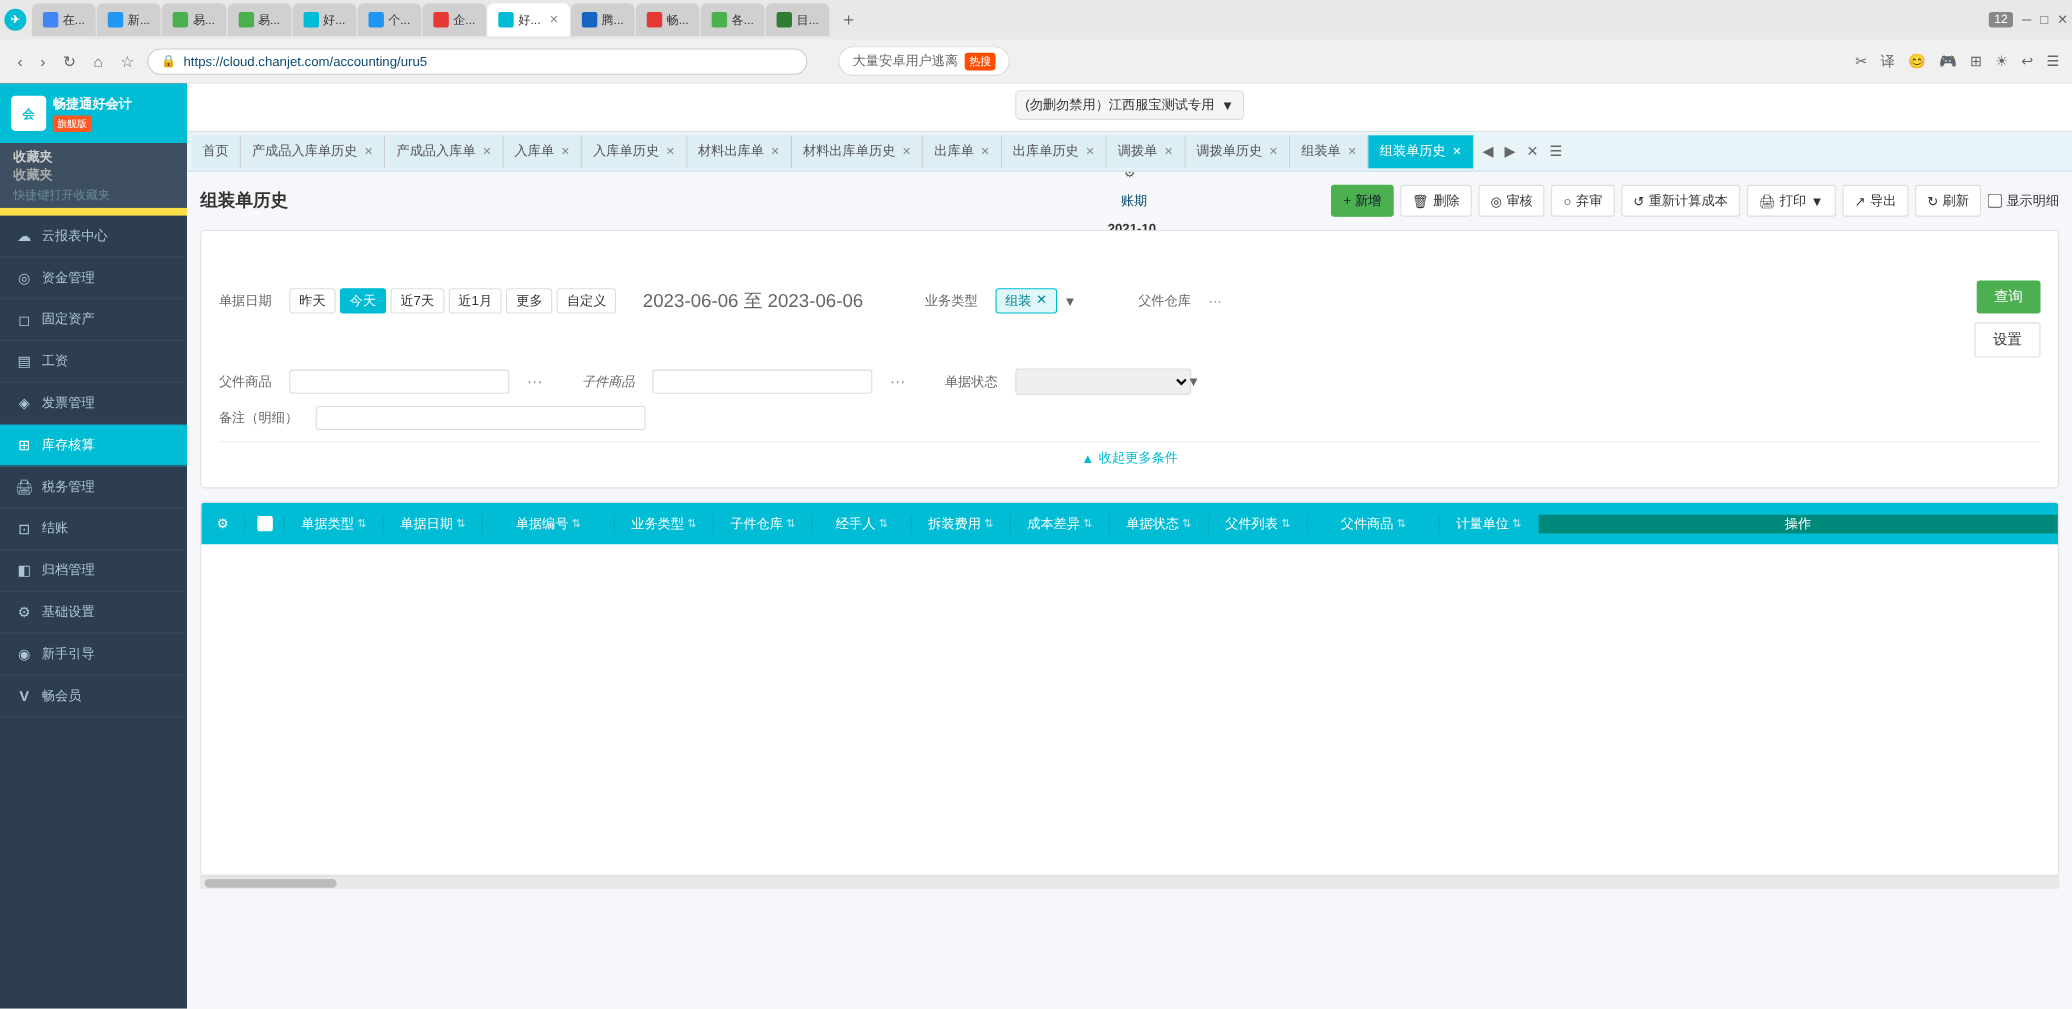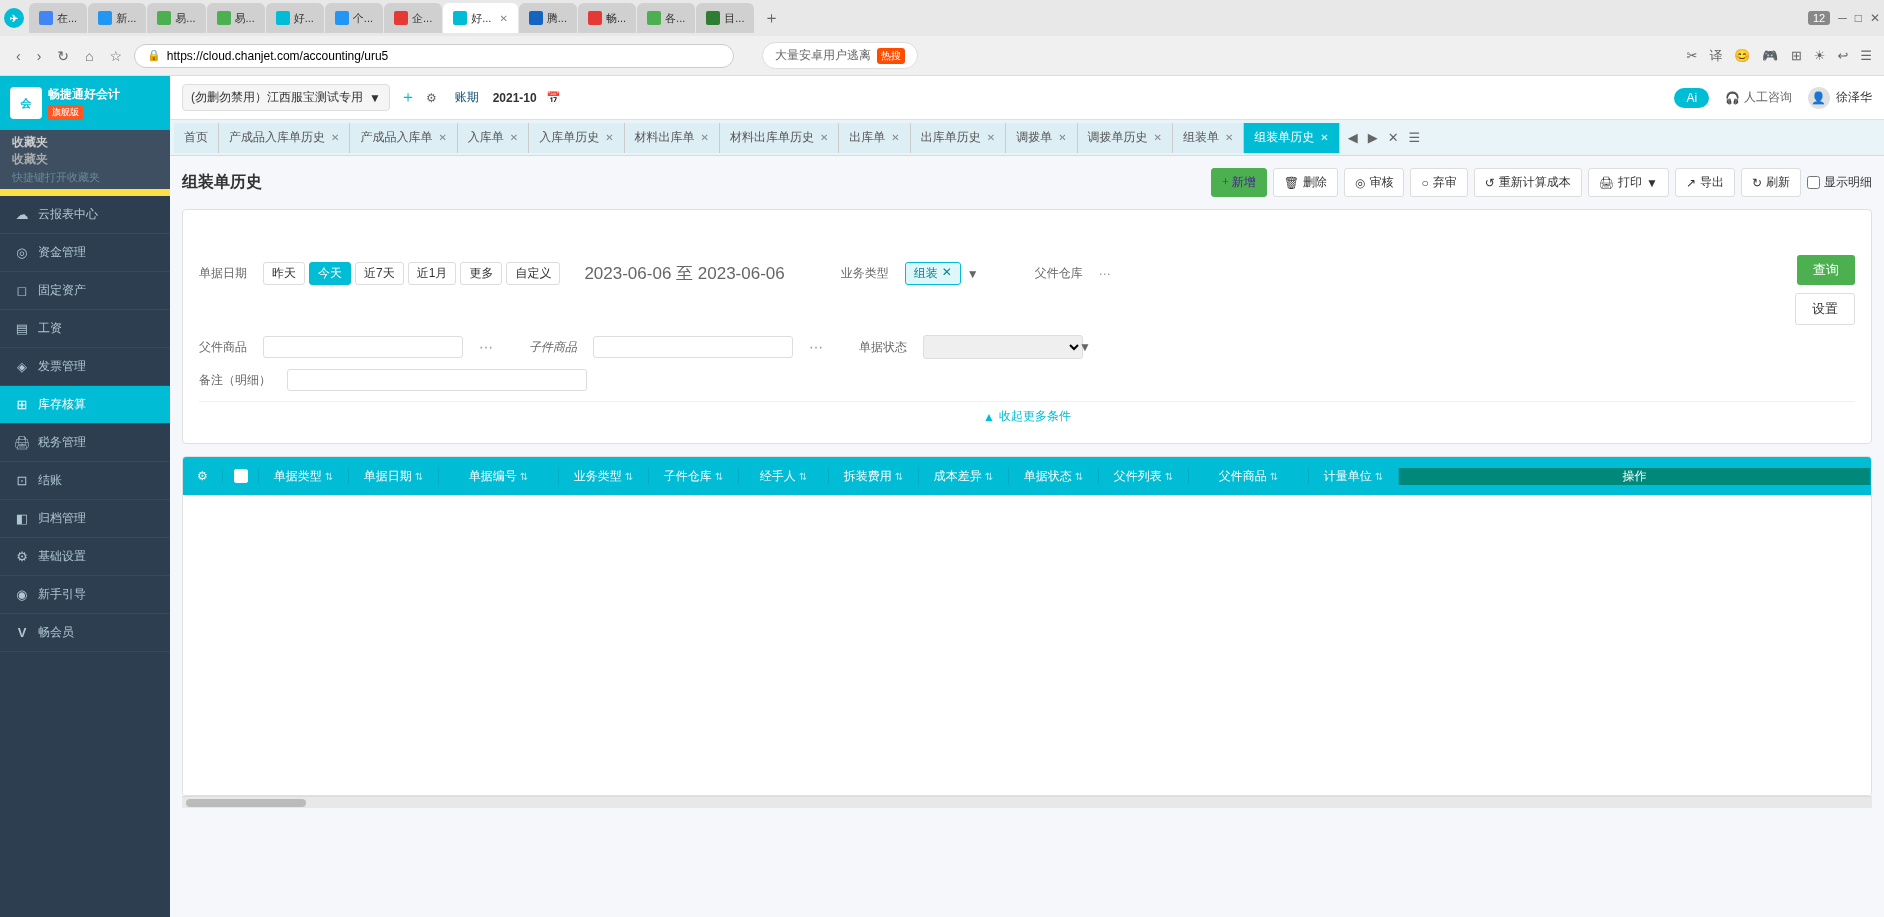--- a/index.html
+++ b/index.html
@@ -12,21 +12,21 @@
     .tab.active { background: #fff; color: #333; }
     .tab-icon { width: 14px; height: 14px; border-radius: 2px; flex-shrink: 0; }
     .tab-close { margin-left: 4px; color: #888; font-size: 10px; cursor: pointer; flex-shrink: 0; }
     .tab-new { padding: 0 8px; font-size: 16px; color: #666; cursor: pointer; }
     .tab-extra { display: flex; align-items: center; margin-left: auto; gap: 8px; color: #666; font-size: 12px; }
 
     .address-bar { display: flex; align-items: center; background: #f0f0f0; height: 40px; padding: 0 12px; gap: 8px; border-bottom: 1px solid #ddd; }
     .nav-btn { color: #666; cursor: pointer; font-size: 14px; padding: 4px; }
     .url-box { flex: 1; max-width: 600px; background: #fff; border: 1px solid #ccc; border-radius: 16px; padding: 4px 12px; font-size: 12px; color: #333; display: flex; align-items: center; gap: 6px; }
     .url-lock { color: #5a9; font-size: 11px; }
-    .url-text { color: #000000; font-size: 12px; }
+    .url-text { color: #0c4a6e; font-size: 12px; }
     .search-box { margin-left: 20px; display: flex; align-items: center; background: #fff; border: 1px solid #ddd; border-radius: 16px; padding: 4px 12px; font-size: 12px; color: #666; gap: 6px; }
     .hot-tag { background: #ff4d00; color: #fff; font-size: 10px; padding: 1px 4px; border-radius: 3px; }
     .toolbar-icons { margin-left: auto; display: flex; align-items: center; gap: 12px; color: #666; font-size: 13px; }
 
     
     .app-layout { display: flex; width: 100%; height: calc(917px - 76px); }
 
     
     .sidebar { width: 170px; background: #2c3e50; color: #fff; display: flex; flex-direction: column; flex-shrink: 0; }
     .sidebar-logo { background: #00bcd4; padding: 10px; display: flex; align-items: center; gap: 6px; }
@@ -36,41 +36,41 @@
 
     .sidebar-nav { flex: 1; overflow-y: auto; }
     .nav-item { display: flex; align-items: center; padding: 10px 14px; gap: 8px; color: #afc6d3; cursor: pointer; font-size: 12px; border-bottom: 1px solid #374a59; }
     .nav-item.active { background: #00bcd4; color: #fff; }
     .nav-icon { width: 16px; height: 16px; display: flex; align-items: center; justify-content: center; font-size: 13px; flex-shrink: 0; }
 
     
     .main-content { flex: 1; display: flex; flex-direction: column; background: #f5f7fa; overflow: hidden; }
 
     
-    .app-header { background: #fff; border-bottom: 1px solid #e0e0e0; padding: 6px 12px; display: flex; align-items: center; gap: 10px; height: 44px; }
+    .app-header { background: #fff; border-bottom: 1px solid #e0e0e0; padding: 6px 12px; display: flex; align-items: center; gap: 10px; height: 44px; flex-direction: column; }
     .company-select { display: flex; align-items: center; gap: 6px; background: #f5f5f5; border: 1px solid #ddd; border-radius: 4px; padding: 4px 8px; font-size: 12px; color: #333; cursor: pointer; }
     .header-btn { color: #666; font-size: 12px; cursor: pointer; display: flex; align-items: center; gap: 4px; }
     .user-info { display: flex; align-items: center; gap: 6px; color: #333; font-size: 12px; }
 
     
     .page-tabs { background: #e8f4f8; border-bottom: 1px solid #c8e0ea; display: flex; align-items: center; overflow-x: auto; white-space: nowrap; height: 36px; padding: 0 4px; }
     .page-tab { display: inline-flex; align-items: center; padding: 0 10px; height: 30px; font-size: 12px; color: #555; cursor: pointer; border-right: 1px solid #ccc; gap: 4px; background: #ddeef5; }
     .page-tab.active { background: #00bcd4; color: #fff; }
     .page-tab .tab-x { font-size: 10px; color: #888; cursor: pointer; margin-left: 2px; }
     .page-tab.active .tab-x { color: #fff; }
     .tab-nav-arrows { display: flex; gap: 2px; margin-left: 4px; }
     .tab-nav-btn { color: #666; cursor: pointer; padding: 2px 4px; font-size: 13px; }
 
     
     .page-content { flex: 1; overflow-y: auto; padding: 12px; }
     .page-title-bar { display: flex; align-items: center; justify-content: space-between; margin-bottom: 12px; }
     .page-title { font-size: 16px; font-weight: bold; color: #333; }
     .action-buttons { display: flex; align-items: center; gap: 6px; }
     .action-btn { display: flex; align-items: center; gap: 4px; padding: 5px 10px; border: 1px solid #ddd; border-radius: 3px; background: #fff; font-size: 12px; color: #333; cursor: pointer; }
-    .action-btn.primary { background: #4caf50; color: #4c1d95; border-color: #4caf50; font-family: Liberation Serif, serif; }
+    .action-btn.primary { background: #4caf50; color: #0f172a; border-color: #4caf50; }
 
     
     .filter-area { background: #fff; border: 1px solid #e0e0e0; border-radius: 4px; padding: 12px 16px; margin-bottom: 12px; }
     .filter-row { display: flex; align-items: center; gap: 16px; margin-bottom: 10px; flex-wrap: wrap; }
     .filter-label { font-size: 12px; color: #666; white-space: nowrap; flex-shrink: 0; }
     .filter-date-btns { display: flex; align-items: center; gap: 4px; }
     .date-btn { padding: 2px 8px; border: 1px solid #ddd; border-radius: 3px; background: #fff; font-size: 12px; color: #333; cursor: pointer; }
     .date-btn.active { background: #00bcd4; color: #fff; border-color: #00bcd4; }
     .date-range { font-size: 17px; color: #666; margin-left: 8px; }
     .filter-tag { display: inline-flex; align-items: flex-start; background: #e0f7fa; border: 1px solid #00bcd4; border-radius: 3px; padding: 2px 8px; font-size: 12px; color: #00838f; gap: 4px; }

